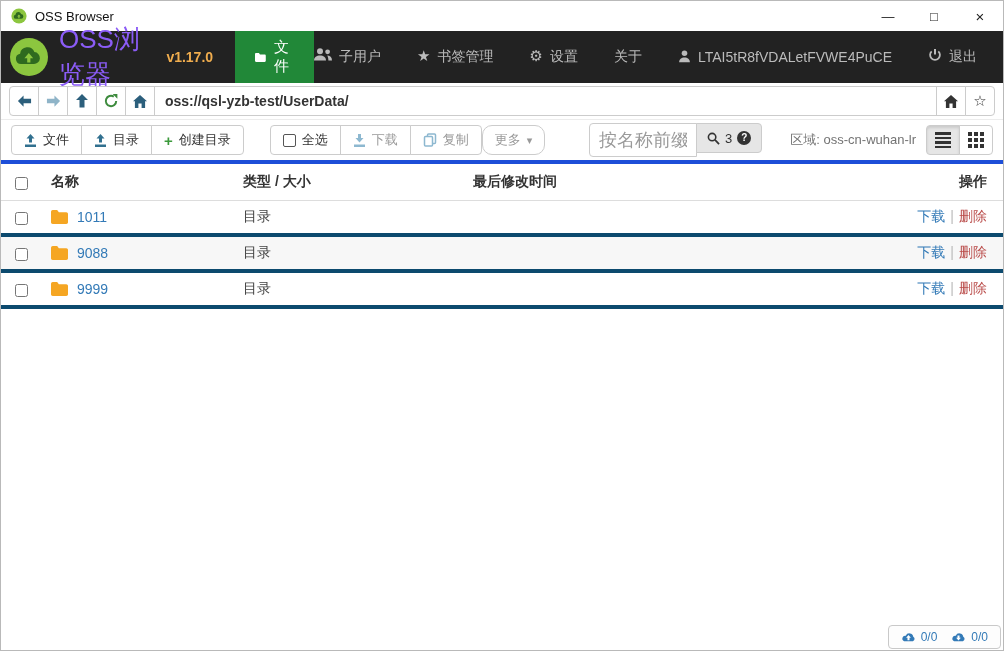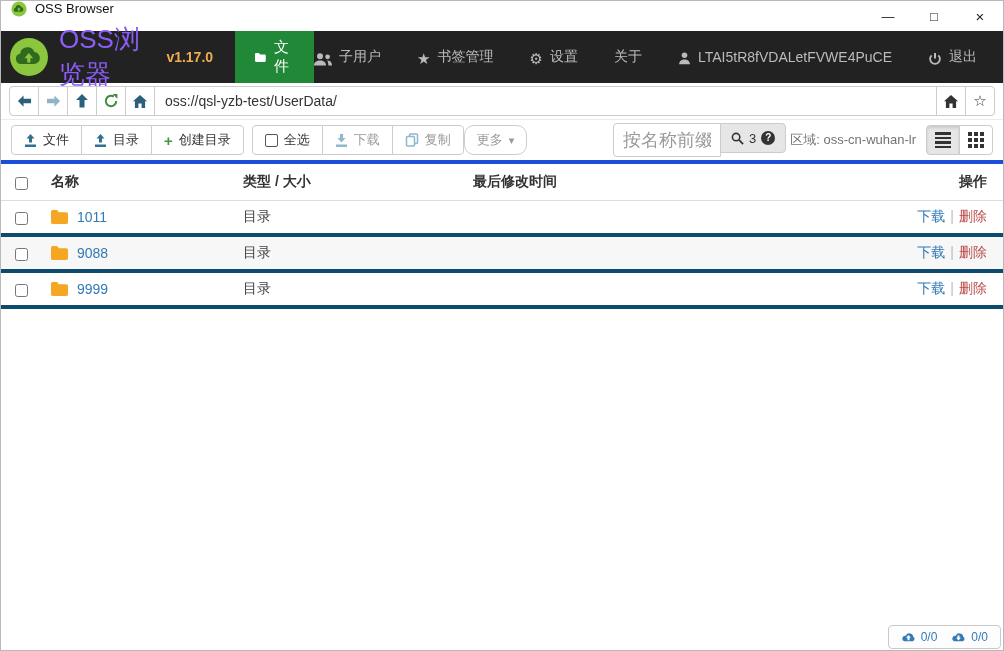--- a/index.html
+++ b/index.html
@@ -1,64 +1,64 @@
 <!DOCTYPE html>
 <html><head>
 <meta charset="utf-8">
 <style>
 *{margin:0;padding:0;box-sizing:border-box}
 html,body{width:1004px;height:651px}
 body{font-family:"Liberation Sans","DejaVu Sans",sans-serif;background:#fff;position:relative;overflow:hidden;border:1px solid #b9b9b9}
 
 
-.titlebar{height:30px;display:flex;align-items:flex-start;padding-left:10px;background:#fff}
+.titlebar{height:30px;display:flex;align-items:center;padding-left:10px;background:#fff}
 .app-icon{width:16px;height:16px;margin-right:8px;flex:0 0 auto}
 .titlebar .title{font-size:13px;color:#111}
 .win-controls{margin-left:auto;display:flex}
 .win-btn{width:46px;height:30px;display:flex;align-items:center;justify-content:center;font-size:13px;color:#222;cursor:pointer;background:#fff;border:none}
 .win-btn.close{font-size:15px}
 
 
 .navbar{height:52px;background:#222;display:flex;align-items:center;padding-left:8px;color:#9d9d9d}
 .logo{width:40px;height:40px;flex:0 0 auto}
 .brand{font-size:26px;margin-left:10px;color:#8b5cf6}
 .version{font-size:14px;font-weight:bold;color:#f0ad4e;margin-left:21px}
 .tab-active{height:52px;background:#218838;color:#fff;display:flex;align-items:center;gap:8px;padding:0 20px;margin-left:22px;font-size:15px;cursor:pointer}
 .menu{margin-left:auto;display:flex;align-items:center;gap:36px;padding-right:26px;font-size:14px}
-.menu-item{display:flex;align-items:flex-end;gap:7px;color:#bbb;cursor:pointer;white-space:nowrap}
+.menu-item{display:flex;align-items:flex-start;gap:7px;color:#bbb;cursor:pointer;white-space:nowrap}
 .menu-item .uni{font-size:15px;line-height:1}
 
 
 .addressbar{height:37px;display:flex;align-items:center;padding:0 8px;border-bottom:1px solid #ececec;background:#fff}
 .abtn{height:30px;width:30px;display:flex;align-items:center;justify-content:center;background:#fff;border:1px solid #ccc;margin-left:-1px;cursor:pointer}
 .abtn:first-child{margin-left:0;border-radius:4px 0 0 4px}
-.addr-input{flex:1;height:30px;border:1px solid #ccc;margin-left:-1px;padding:0 10px;font-size:14px;font-weight:normal;color:#333;font-family:"Liberation Sans","DejaVu Sans",sans-serif;outline:none}
+.addr-input{flex:1;height:30px;border:1px solid #ccc;margin-left:-1px;padding:0 10px;font-size:14px;font-weight:bold;color:#333;font-family:"Liberation Sans","DejaVu Sans",sans-serif;outline:none}
 .abtn.addr-home{margin-left:-1px}
 .abtn.addr-star{border-radius:0 4px 4px 0;font-size:15px;color:#333}
 
 
 .toolbar{height:40px;display:flex;align-items:center;padding:0 10px;background:#fff}
 .btn-group{display:flex}
 .tbtn{height:30px;display:flex;align-items:center;gap:6px;padding:0 12px;background:#fff;border:1px solid #ccc;margin-left:-1px;font-size:13px;color:#333;cursor:pointer;white-space:nowrap}
 .btn-group .tbtn:first-child{margin-left:0;border-radius:4px 0 0 4px}
 .btn-group .tbtn:last-child{border-radius:0 4px 4px 0}
 .tbtn.single{border-radius:10px;margin-left:0}
 .tbtn.muted{color:#999}
-.g2{margin-left:8px}
+.g2{margin-left:26px}
 .more{margin-left:9px;color:#999}
 .plus{color:#3c9a3c;font-weight:bold;font-size:15px;line-height:1}
 .cbx{width:13px;height:13px;border:1px solid #555;border-radius:2px;background:#fff;display:inline-block}
 .caret{font-size:11px;color:#999}
 
 .filter-group{display:flex;margin-left:auto}
 .filter-input{width:108px;height:30px;border:1px solid #ccc;border-radius:4px 0 0 4px;padding:16px 9px;font-size:18px;color:#333;outline:none;font-family:"Liberation Sans","DejaVu Sans",sans-serif}
 .filter-input::placeholder{color:#9a9a9a}
 .search-btn{height:30px;display:flex;align-items:center;gap:5px;padding:0 10px;background:#e6e6e6;border:1px solid #ccc;margin-left:-1px;border-radius:0 4px 4px 0;font-size:13px;color:#333;cursor:pointer}
 .help-badge{width:14px;height:14px;border-radius:50%;background:#333;color:#fff;font-size:10px;line-height:14px;text-align:center;display:inline-block;font-weight:bold}
-.region{margin-left:4px;font-size:13px;color:#737373;white-space:nowrap}
+.region{margin-left:28px;font-size:13px;color:#737373;white-space:nowrap}
 .view-group{margin-left:10px}
 .vbtn{width:34px;height:30px;display:flex;align-items:center;justify-content:center;background:#fff;border:1px solid #ccc;margin-left:-1px;cursor:pointer}
 .vbtn.first{border-radius:4px 0 0 4px;margin-left:0}
 .vbtn.last{border-radius:0 4px 4px 0}
 .vbtn.active{background:#e6e6e6;box-shadow:inset 0 2px 3px rgba(0,0,0,.12)}
 .bars{display:flex;flex-direction:column;gap:2px;width:16px}
 .bars i{height:2.5px;background:#333;display:block}
 .gridic{display:grid;grid-template-columns:repeat(3,4px);grid-gap:2px}
 .gridic i{width:4px;height:4px;background:#333;display:block}
 

